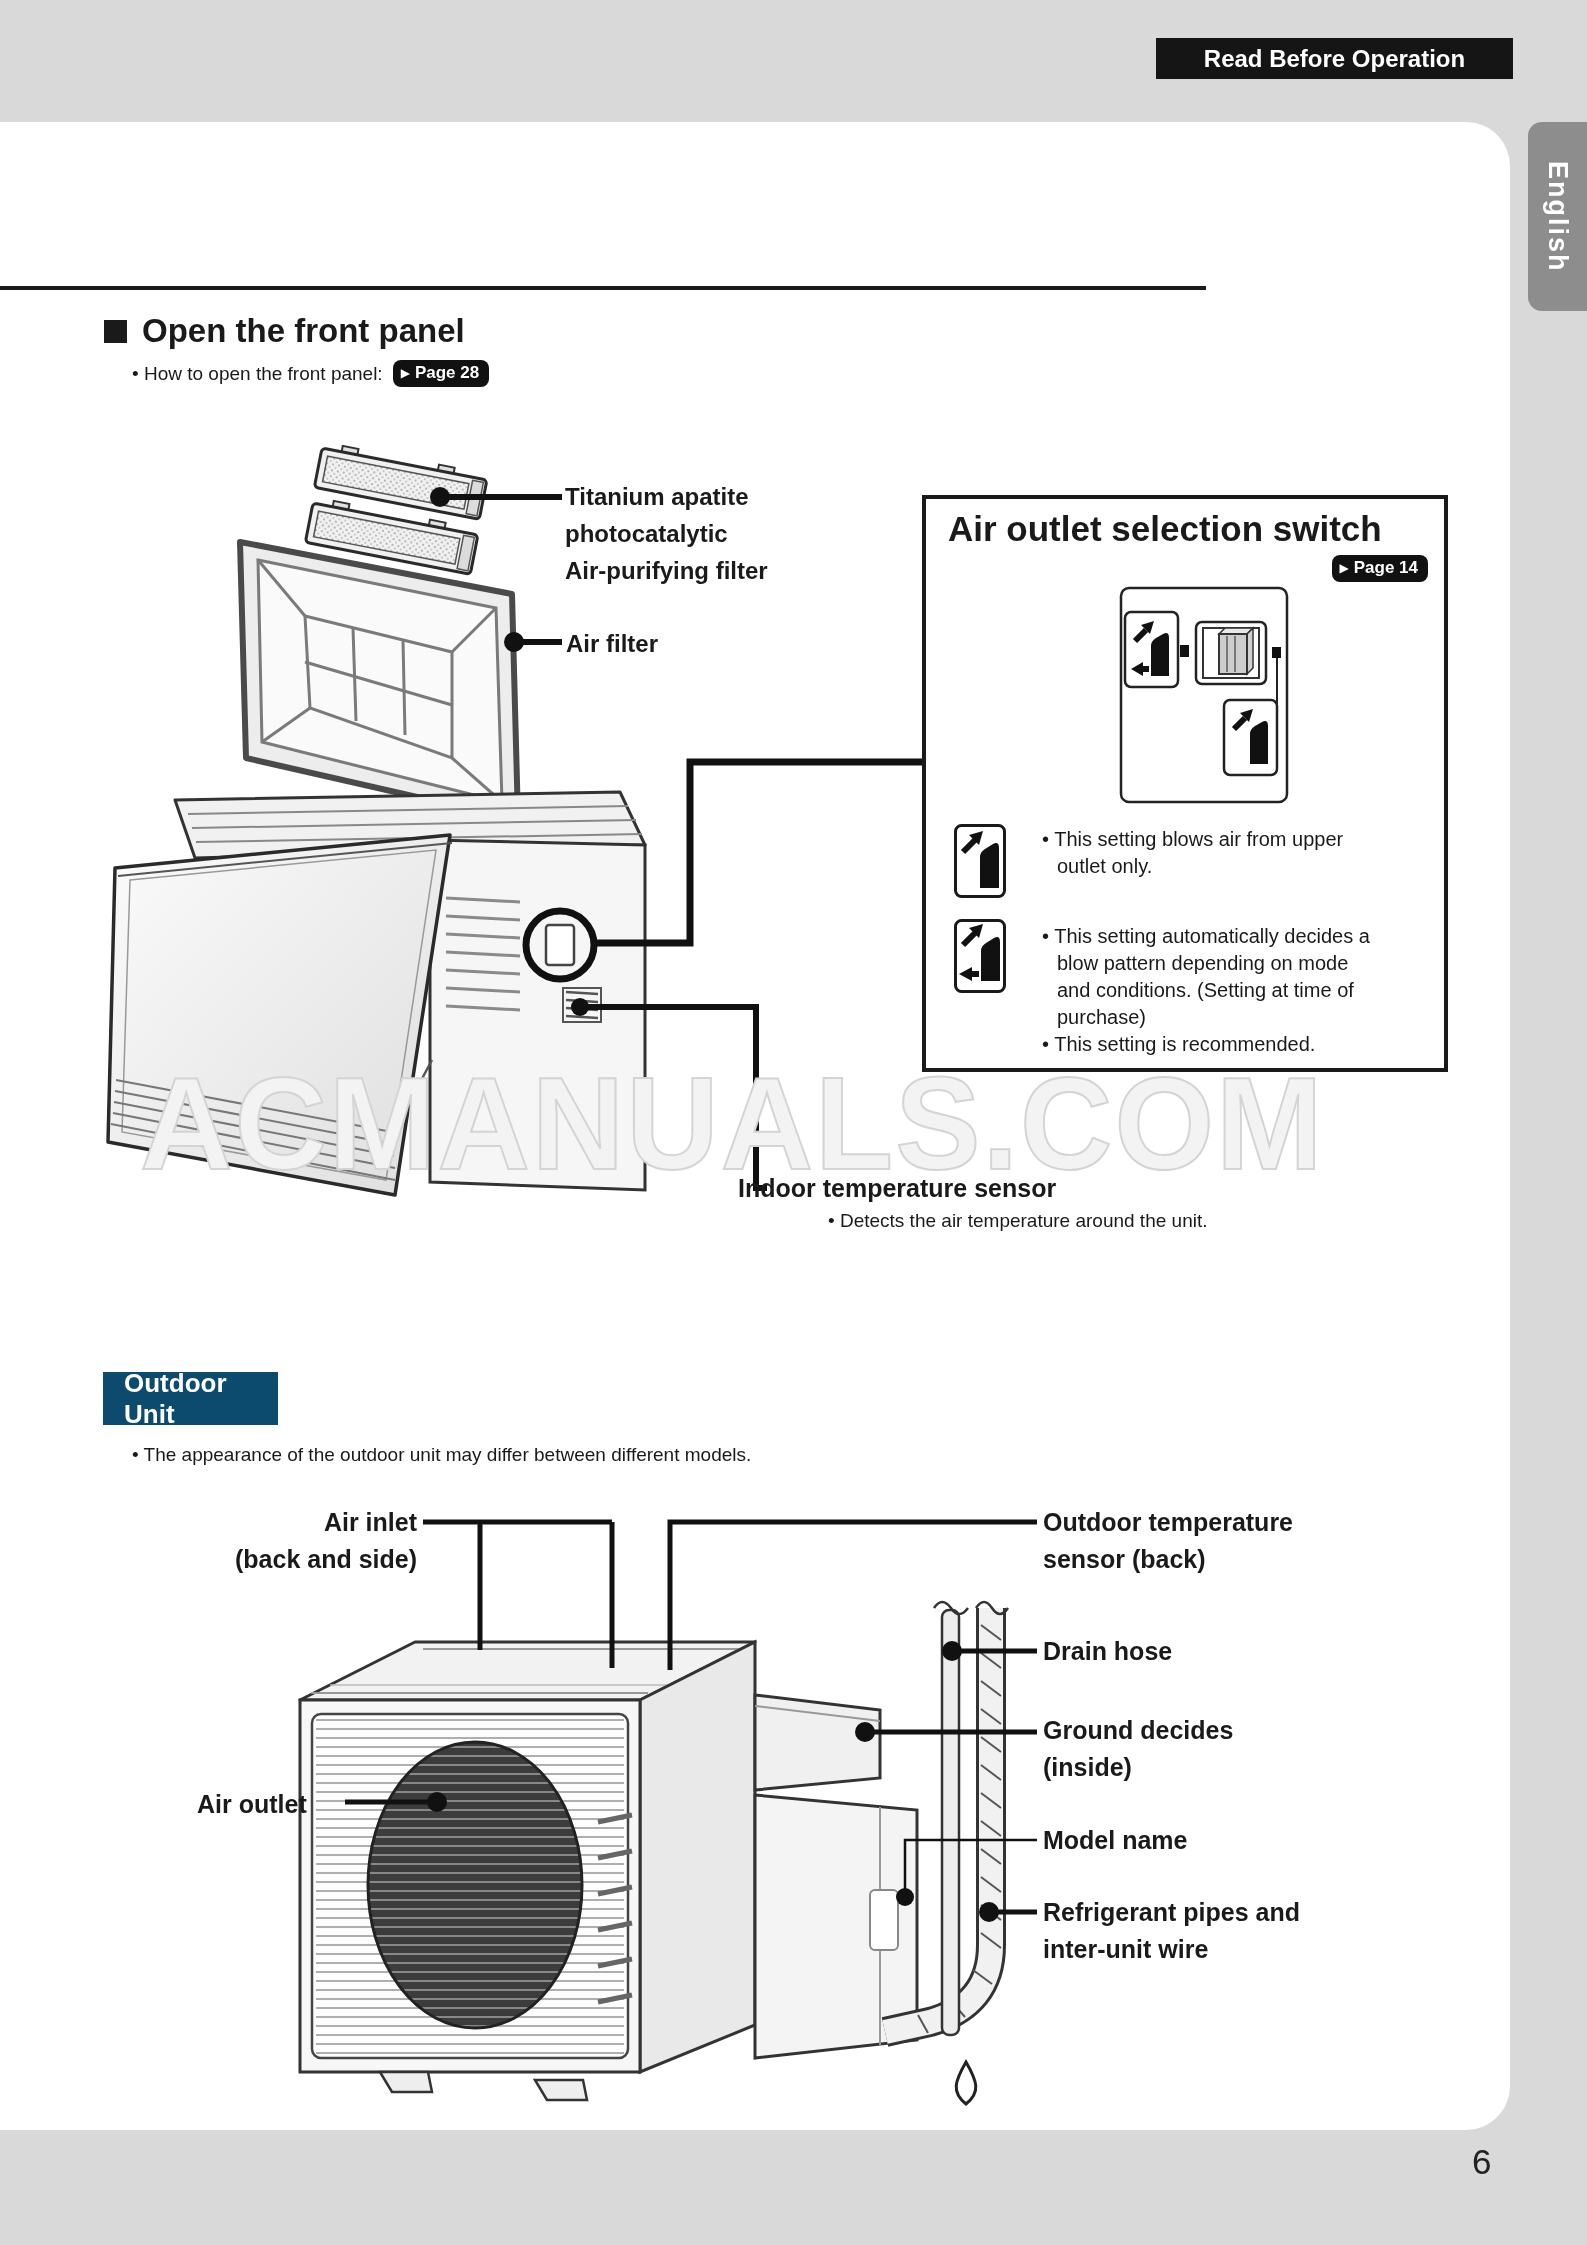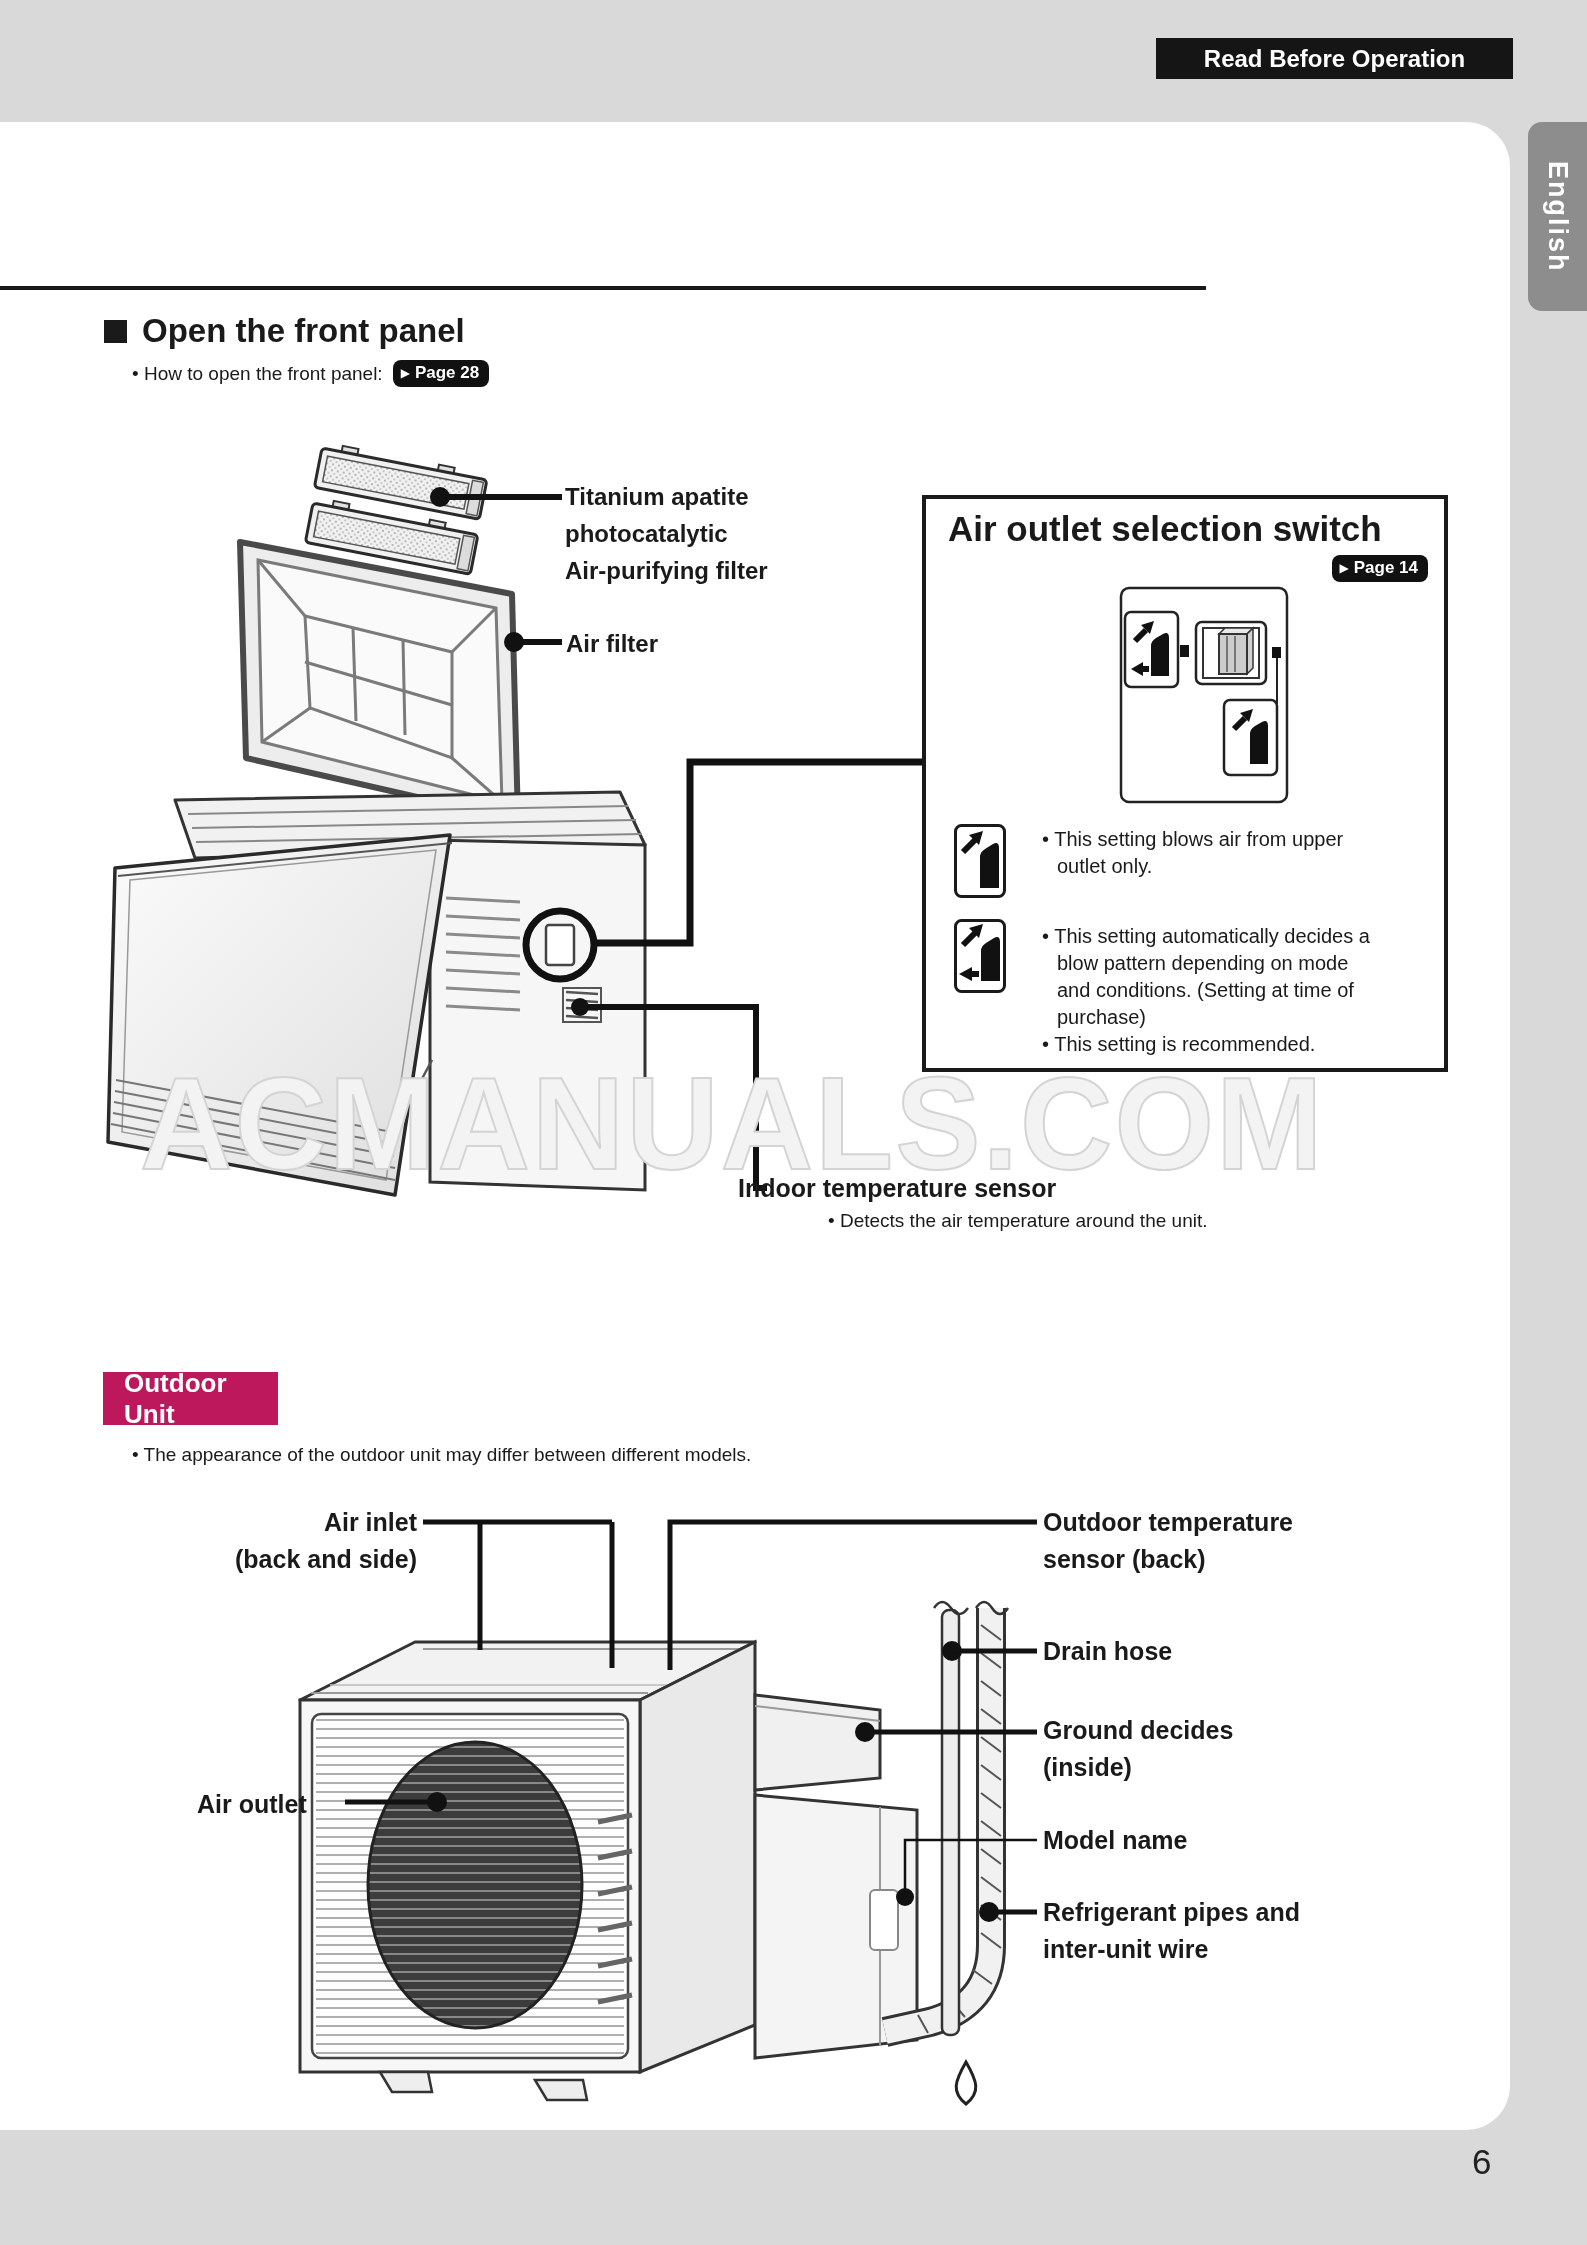--- a/index.html
+++ b/index.html
@@ -21,21 +21,21 @@
          font-weight:bold;display:inline-flex;align-items:center;gap:5px;white-space:nowrap;}
   .badge .play{font-size:12px;line-height:1;}
   .lbl{font-weight:bold;font-size:24px;line-height:37px;white-space:nowrap;}
   .lbl-lg{font-weight:bold;font-size:25px;line-height:37px;white-space:nowrap;}
   .note{font-size:19px;}
   .switch-box{left:922px;top:495px;width:518px;height:569px;border:4px solid #1a1a1a;background:#fff;}
   .sb-title{position:absolute;left:22px;top:10px;font-size:35px;font-weight:bold;white-space:nowrap;}
   .sb-badge{position:absolute;right:16px;top:56px;}
   .sb-row-text{position:absolute;font-size:20px;line-height:27px;}
   .sb-row-text .cont{padding-left:15px;}
-  .outdoor-head{left:103px;top:1372px;width:175px;height:53px;background:#be185d;color:#fff;
+  .outdoor-head{left:103px;top:1372px;width:175px;height:53px;background:#0c4a6e;color:#fff;
          display:flex;align-items:center;font-weight:bold;font-size:26px;padding-left:21px;box-sizing:border-box;}
   .watermark{left:140px;top:1048px;font-size:132px;font-weight:bold;letter-spacing:2px;white-space:nowrap;
          color:#f3f3f3;-webkit-text-stroke:2px #d4d4d4;transform:scaleX(0.97);transform-origin:left top;
          pointer-events:none;}
   .pagenum{left:1472px;top:2142px;font-size:35px;color:#222;}
   .ralign{text-align:right;}
   svg{display:block;}
 </style>
 </head>
 <body>

